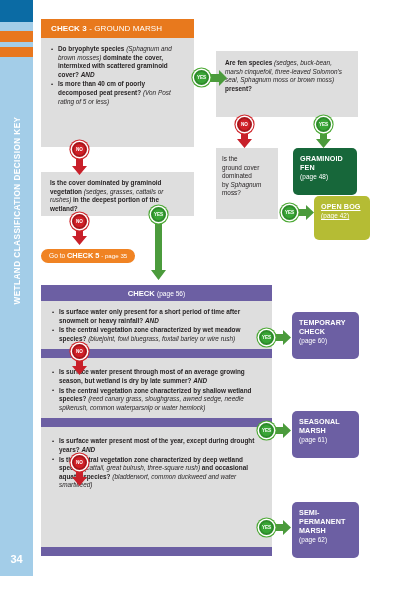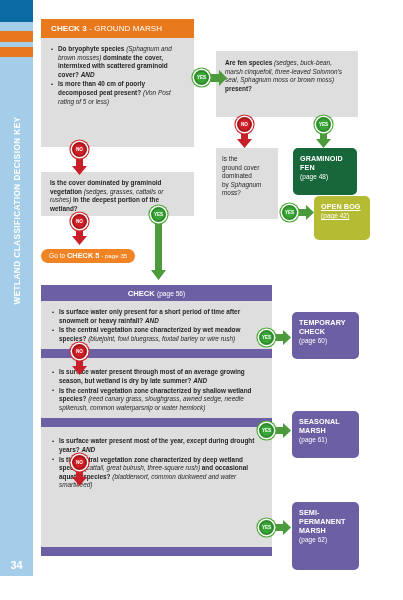--- a/index.html
+++ b/index.html
@@ -29,21 +29,21 @@
   #sidebar-label span{
     transform:rotate(-90deg);
     white-space:nowrap;
     color:#ffffff;
     font-size:8.2px;
     font-weight:bold;
     letter-spacing:.45px;
   }
   #page-number{
     position:absolute; left:0; top:553px; width:33px;
-    text-align:center; color:#ffffff; font-size:11px; font-weight:bold;margin-top:6px;
+    text-align:center; color:#ffffff; font-size:11px; font-weight:bold;
   }
 
   
   .qbox{ position:absolute; background:#dedede; color:#231f20; }
   .qbox ul{ list-style:none; }
   .qbox li{
     position:relative; padding-left:7px; margin-bottom:1px;
     font-size:6.4px; line-height:8.6px; font-weight:bold;
   }
   .qbox li:before{
@@ -291,16 +291,16 @@
 <div class="res res-purple" style="left:292px; top:312px; width:67px; height:47px;">
   <div>TEMPORARY CHECK</div>
   <div class="pg">(page 60)</div>
 </div>
 
 <div class="res res-purple" style="left:292px; top:405px; width:67px; height:47px;margin-top:6px;">
   <div>SEASONAL MARSH</div>
   <div class="pg">(page 61)</div>
 </div>
 
-<div class="res res-purple" style="left:292px; top:502px; width:67px; height:68px;">
+<div class="res res-purple" style="left:292px; top:502px; width:67px; height:56px;">
   <div>SEMI- PERMANENT MARSH</div>
   <div class="pg">(page 62)</div>
 </div>
 
 </body></html>

